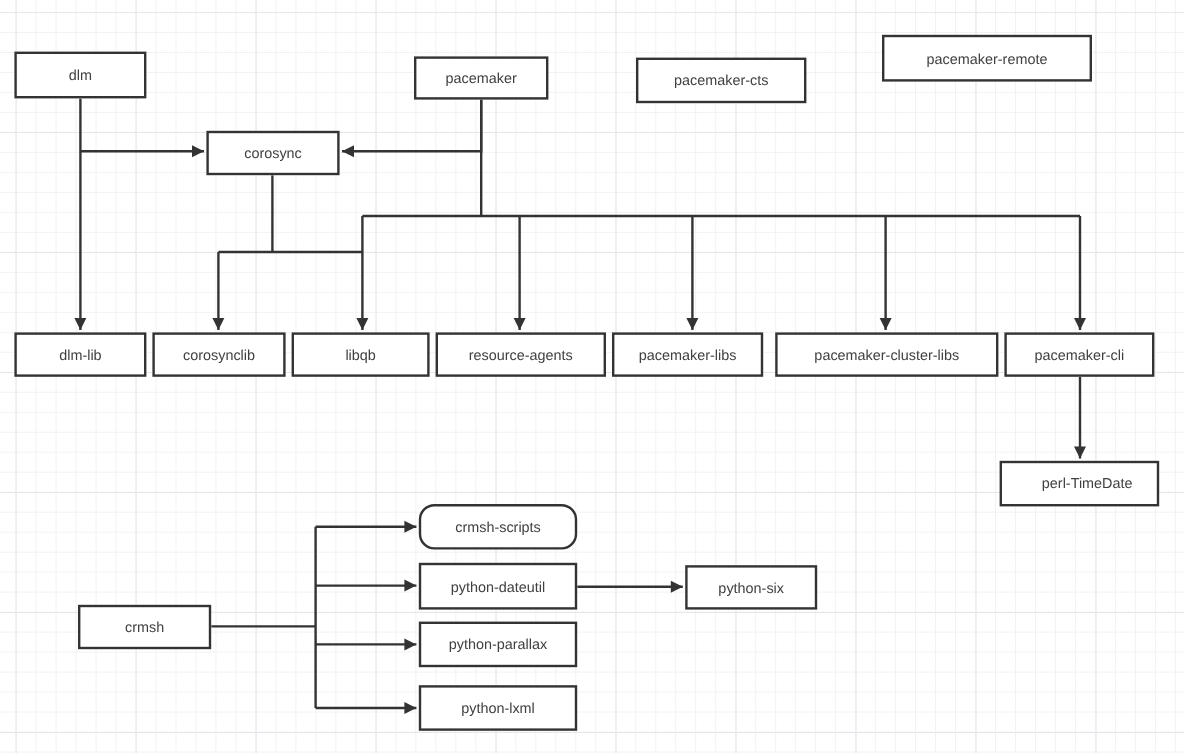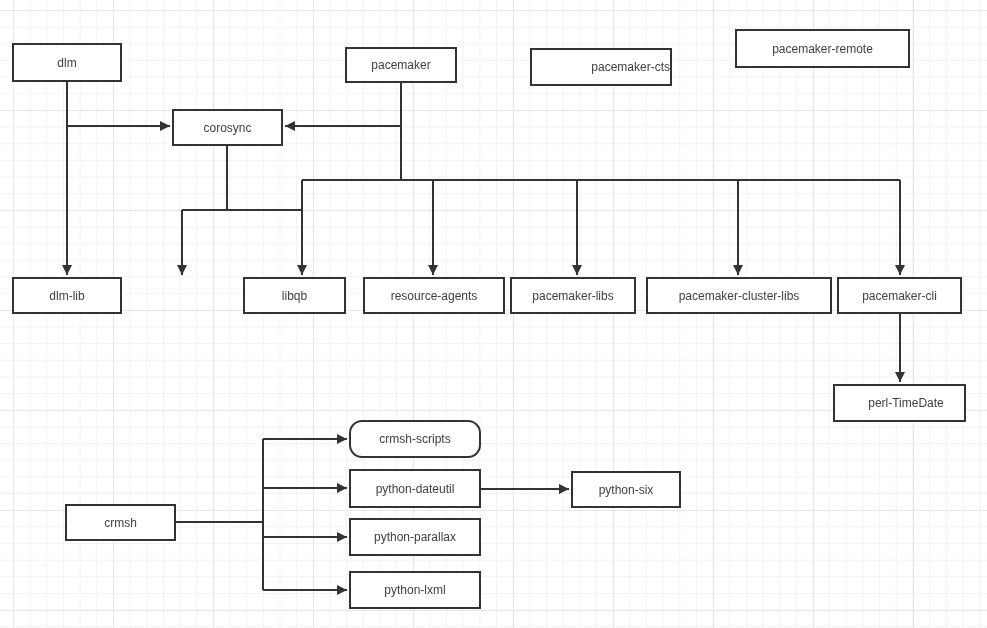--- a/index.html
+++ b/index.html
@@ -51,26 +51,26 @@
     color: var(--text);
     font-size: 12px;
     line-height: 1;
     white-space: nowrap;
     z-index: 2;
   }
 
   
   .n-dlm                    { left: 12px;  top: 43px;  width: 110px; height: 39px; }
   .n-pacemaker              { left: 345px; top: 47px;  width: 112px; height: 36px; }
-  .n-pacemaker-cts          { left: 530px; top: 48px;  width: 142px; height: 38px; justify-content: flex-end; }
+  .n-pacemaker-cts          { left: 530px; top: 48px;  width: 142px; height: 38px; }
   .n-pacemaker-remote       { left: 735px; top: 29px;  width: 175px; height: 39px; justify-content: center; }
   .n-corosync               { left: 172px; top: 109px; width: 111px; height: 37px; }
   .n-dlm-lib                { left: 12px;  top: 277px; width: 110px; height: 37px; }
   .n-corosynclib            { left: 127px; top: 277px; width: 111px; height: 37px; }
-  .n-libqb                  { left: 243px; top: 277px; width: 103px; height: 37px; }
+  .n-libqb                  { left: 243px; top: 277px; width: 115px; height: 37px; }
   .n-resource-agents        { left: 363px; top: 277px; width: 142px; height: 37px; }
   .n-pacemaker-libs         { left: 510px; top: 277px; width: 126px; height: 37px; }
   .n-pacemaker-cluster-libs { left: 646px; top: 277px; width: 186px; height: 37px; }
   .n-pacemaker-cli          { left: 837px; top: 277px; width: 125px; height: 37px; }
   .n-perl-timedate          { left: 833px; top: 384px; width: 133px; height: 38px; padding-left: 13px; }
   .n-crmsh                  { left: 65px;  top: 504px; width: 111px; height: 37px; }
   .n-crmsh-scripts          { left: 349px; top: 420px; width: 132px; height: 38px; border-radius: 13px; }
   .n-python-dateutil        { left: 349px; top: 469px; width: 132px; height: 39px; }
   .n-python-parallax        { left: 349px; top: 518px; width: 132px; height: 38px; }
   .n-python-lxml            { left: 349px; top: 571px; width: 132px; height: 38px; }
@@ -142,20 +142,23 @@
   </div>
   <div class="node n-pacemaker-remote">
     <span>pacemaker-remote</span>
   </div>
   <div class="node n-corosync">
     <span>corosync</span>
   </div>
   <div class="node n-dlm-lib">
     <span>dlm-lib</span>
   </div>
+  <div class="node n-corosynclib">
+    <span>corosynclib</span>
+  </div>
   <div class="node n-libqb">
     <span>libqb</span>
   </div>
   <div class="node n-resource-agents">
     <span>resource-agents</span>
   </div>
   <div class="node n-pacemaker-libs">
     <span>pacemaker-libs</span>
   </div>
   <div class="node n-pacemaker-cluster-libs">

